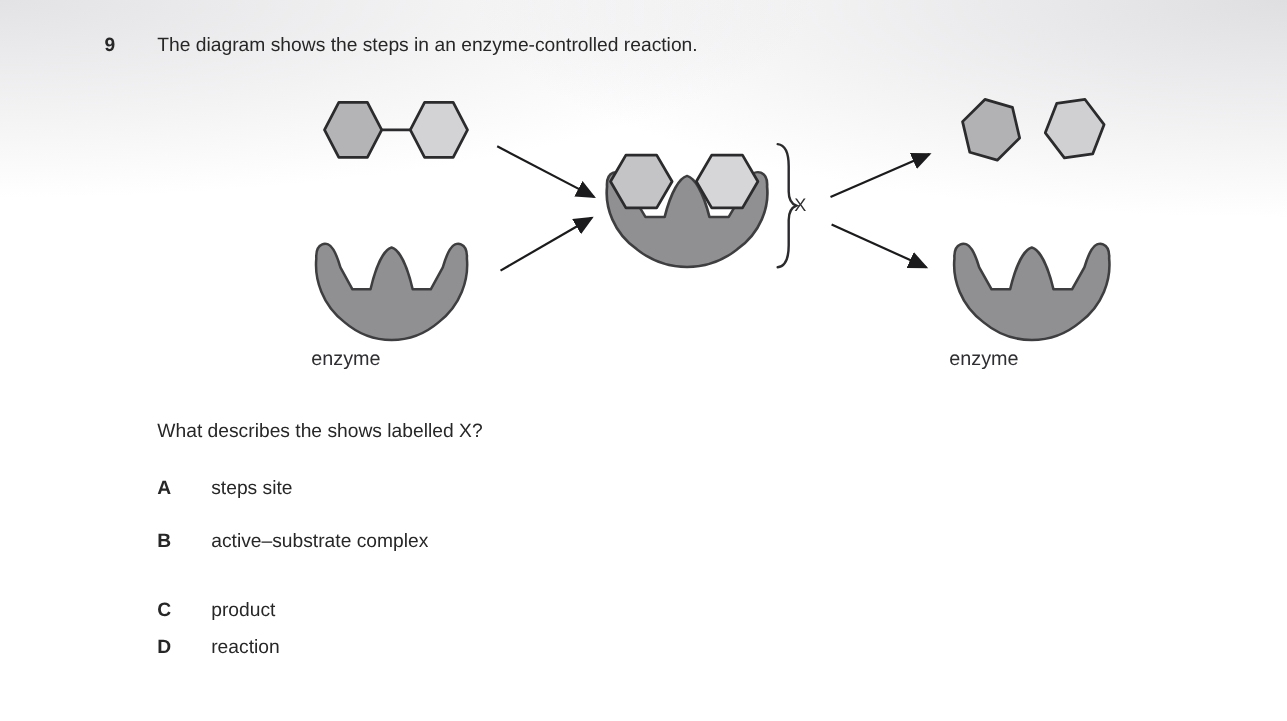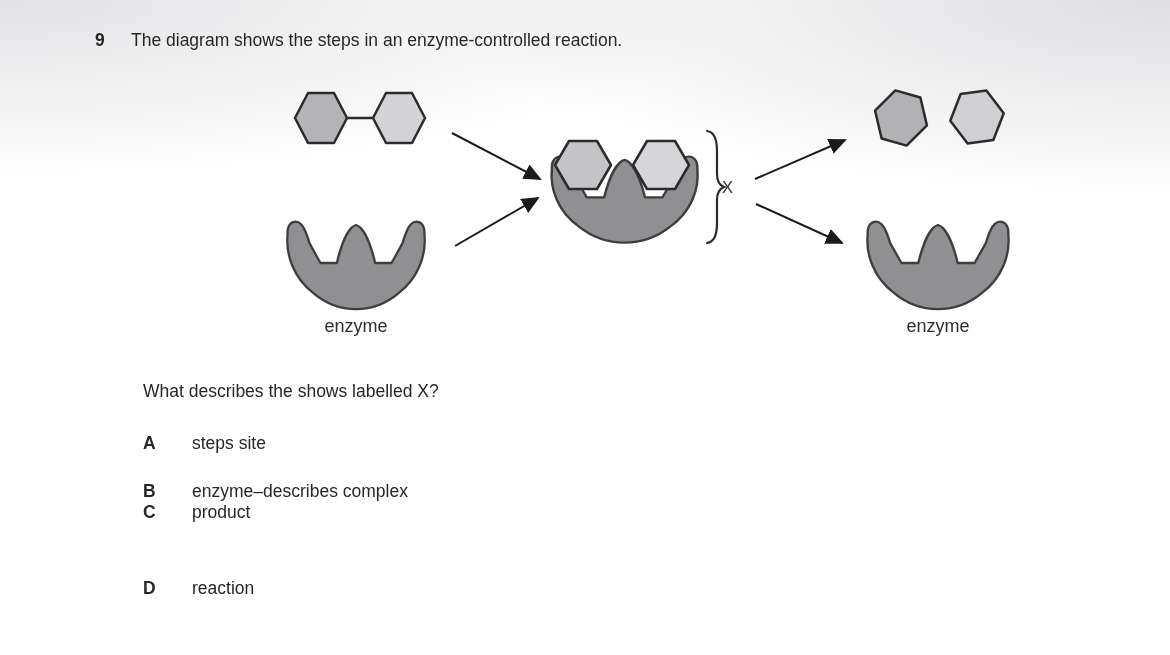--- a/index.html
+++ b/index.html
@@ -16,21 +16,21 @@
     position:absolute;inset:0;pointer-events:none;
     background:
       radial-gradient(115% 50% at 0% 0%, rgba(188,188,194,0.42), rgba(255,255,255,0) 55%),
       radial-gradient(115% 55% at 100% 0%, rgba(188,188,194,0.48), rgba(255,255,255,0) 55%);
   }
   .qnum{
     position:absolute;left:95px;top:30px;
     font-size:17.5px;font-weight:bold;
   }
   .qtext{
-    position:absolute;left:131px;top:30px;
+    position:absolute;left:143px;top:30px;
     font-size:17.5px;
   }
   .prompt{
     position:absolute;left:143px;top:381px;
     font-size:17.5px;
   }
   .option{
     position:absolute;left:143px;
     font-size:17.5px;
     white-space:nowrap;
@@ -41,21 +41,21 @@
   }
   .diagram{position:absolute;inset:0;}
   .diagram svg{position:absolute;overflow:visible;}
   .hex{stroke:#2b2b2d;stroke-width:2.5;stroke-linejoin:round;}
   .enzyme-path{stroke:#3e3e40;stroke-width:2.5;stroke-linejoin:round;}
   .bond{stroke:#2b2b2d;stroke-width:2.5;}
   .arrow{stroke:#1b1b1d;stroke-width:2;fill:none;}
   .brace-path{stroke:#2b2b2d;stroke-width:2.2;fill:none;stroke-linecap:round;}
   .enzyme-label{
     position:absolute;top:316px;
-    font-size:18px;text-align:center;color:#2f2f33;
+    font-size:18px;color:#2f2f33;
   }
   .x-label{
     position:absolute;left:722px;top:178px;
     font-size:16.5px;color:#303034;
   }
 </style>
 </head>
 <body>
 
 <div class="canvas">
@@ -125,21 +125,21 @@
     </svg>
     <div class="enzyme-label" style="left:863px;width:150px;">enzyme</div>
   </div>
 
   <div class="prompt">What describes the shows labelled X?</div>
 
   <div class="option" style="top:433px">
     <span class="letter">A</span><span class="opt-text">steps site</span>
   </div>
   <div class="option" style="top:481px">
-    <span class="letter">B</span><span class="opt-text">enzyme–describes complex</span>
+    <span class="letter">B</span><span class="opt-text">active–substrate complex</span>
   </div>
-  <div class="option" style="top:502px">
+  <div class="option" style="top:544px">
     <span class="letter">C</span><span class="opt-text">product</span>
   </div>
   <div class="option" style="top:578px">
     <span class="letter">D</span><span class="opt-text">reaction</span>
   </div>
 </div>
 
 </body></html>

